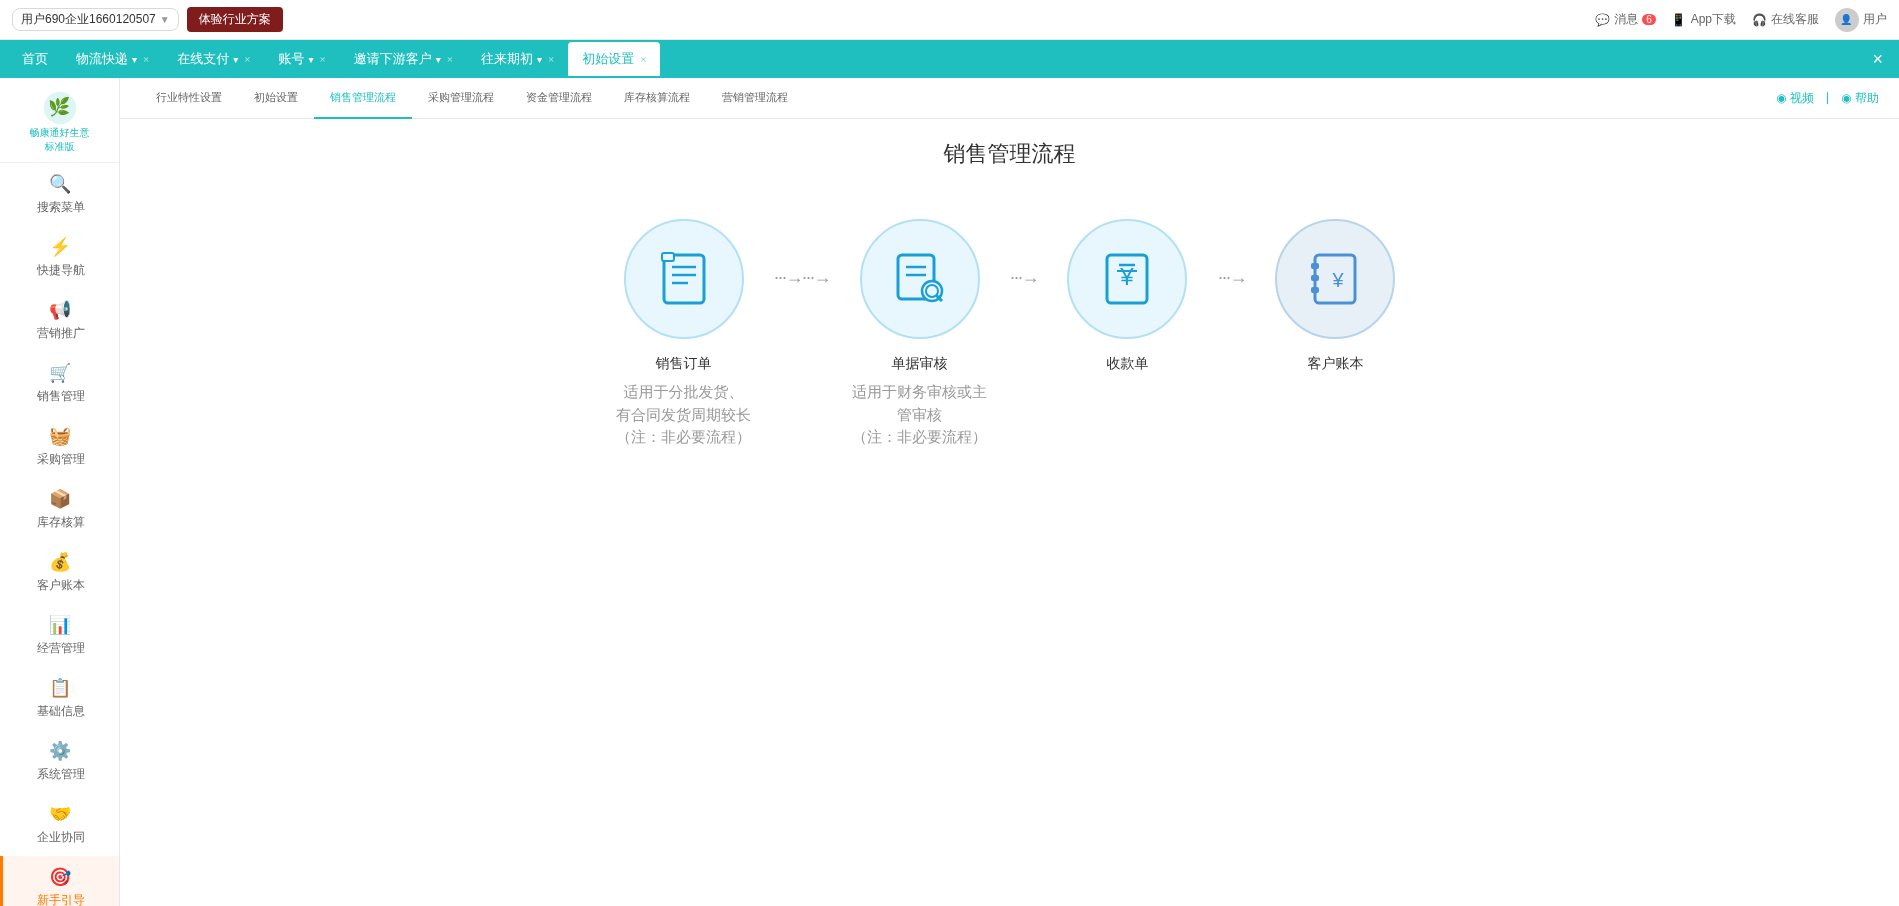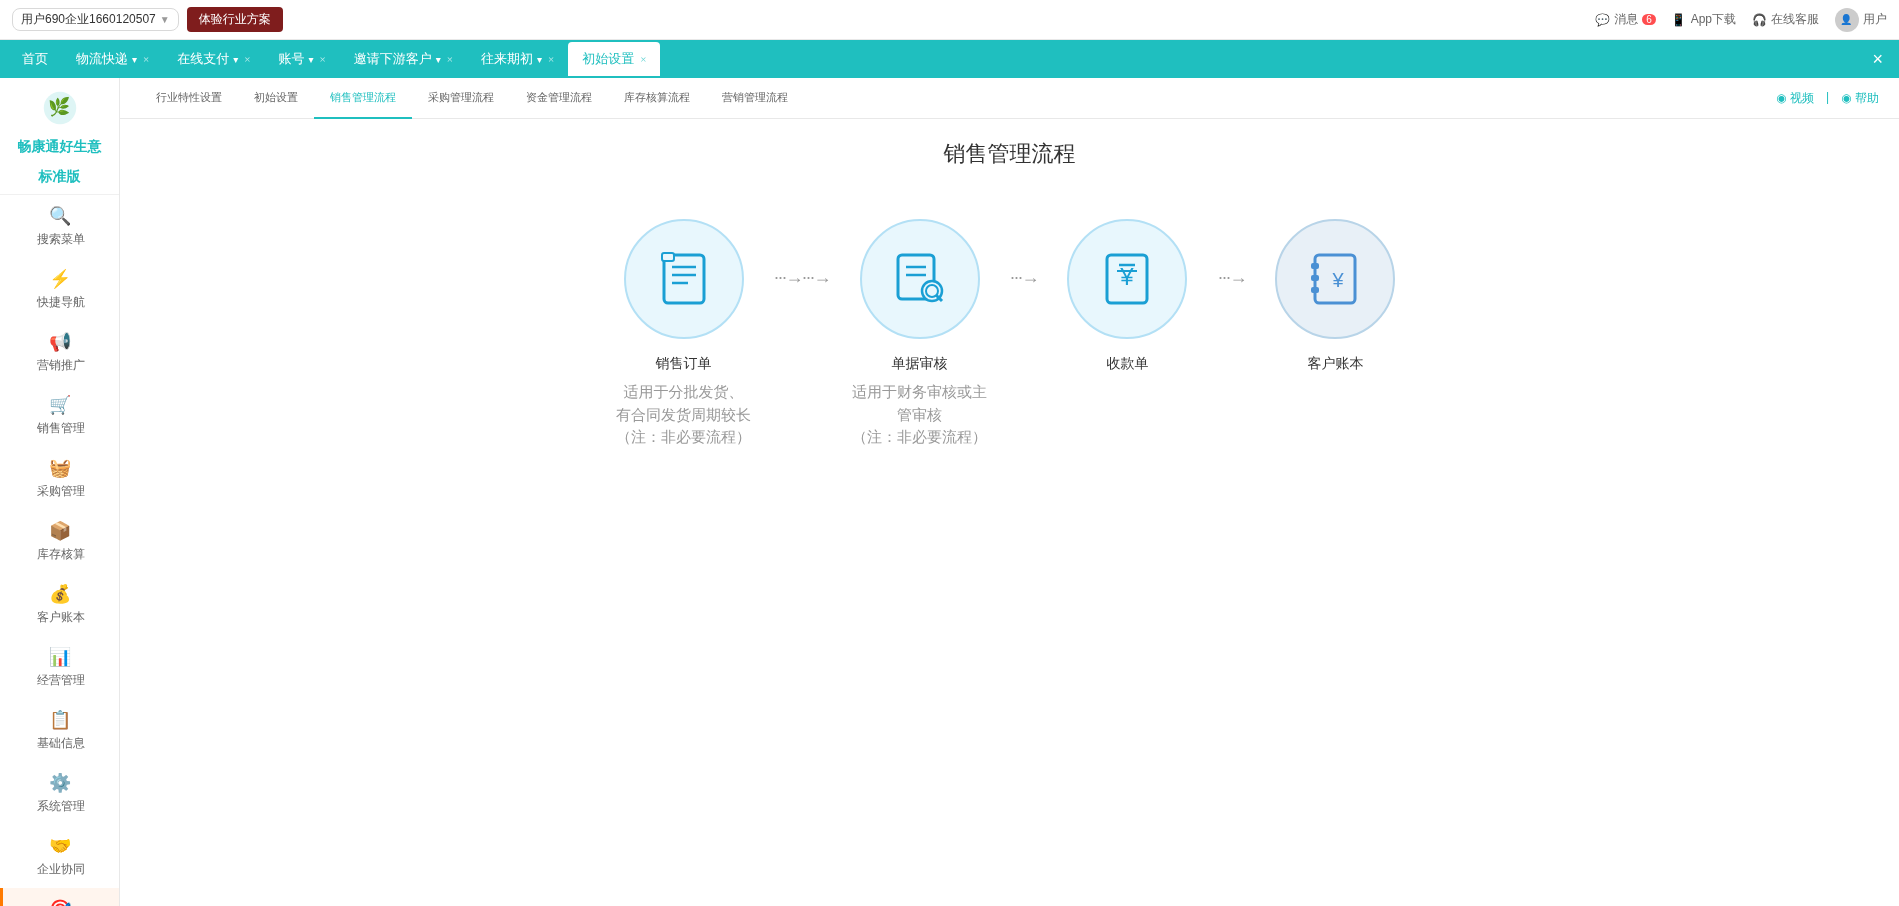--- a/index.html
+++ b/index.html
@@ -48,21 +48,21 @@
     .sidebar {
       width: 120px; background: #fff; border-right: 1px solid #e8e8e8;
       display: flex; flex-direction: column; flex-shrink: 0;
       overflow-y: auto;
     }
     .sidebar-logo {
       display: flex; flex-direction: column; align-items: center; padding: 12px 8px 8px;
       border-bottom: 1px solid #f0f0f0;
     }
     .logo-icon { width: 36px; height: 36px; }
-    .logo-text { font-size: 14px; color: #1fbfbf; margin-top: 12px; font-weight: bold; }
+    .logo-text { font-size: 10px; color: #1fbfbf; margin-top: 0; }
     .sidebar-item {
       display: flex; flex-direction: column; align-items: center; padding: 10px 4px;
       cursor: pointer; font-size: 12px; color: #666; gap: 4px;
       border-left: 3px solid transparent;
     }
     .sidebar-item.active { color: #ff7a00; background: #fff5ee; border-left: 3px solid #ff7a00; }
     .sidebar-icon { font-size: 18px; }
 
     
     .content-area {

